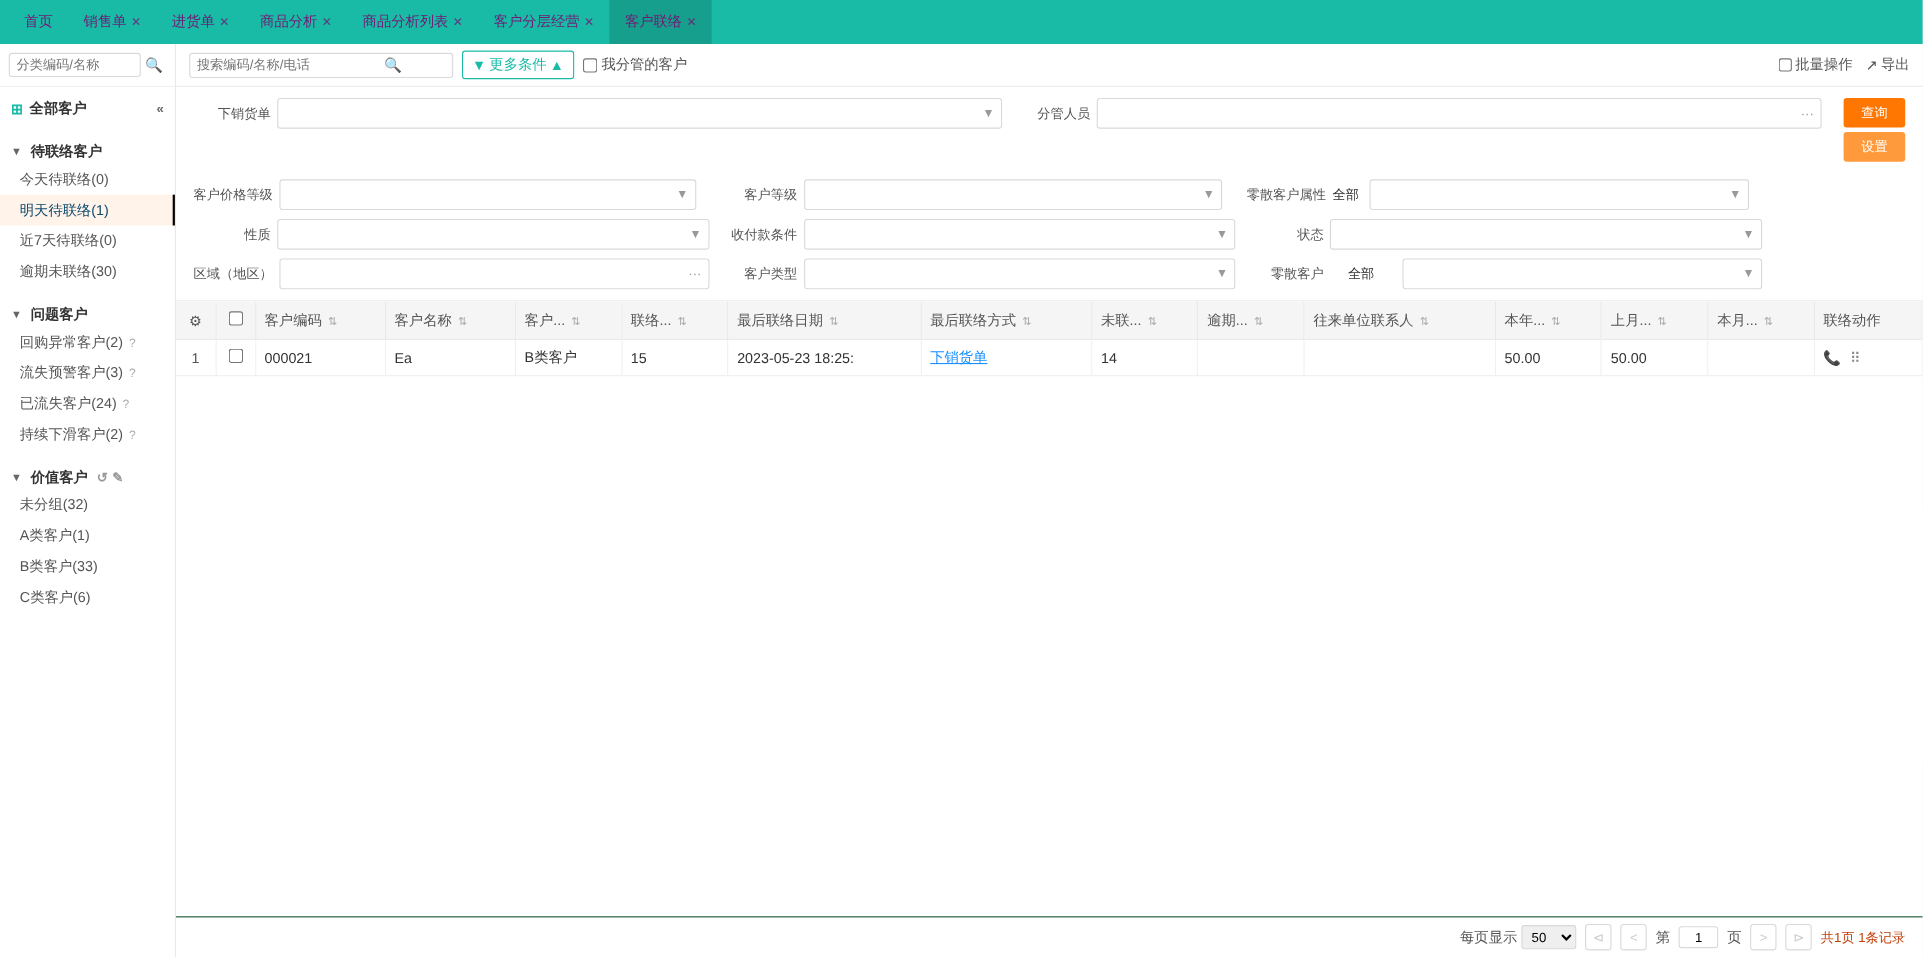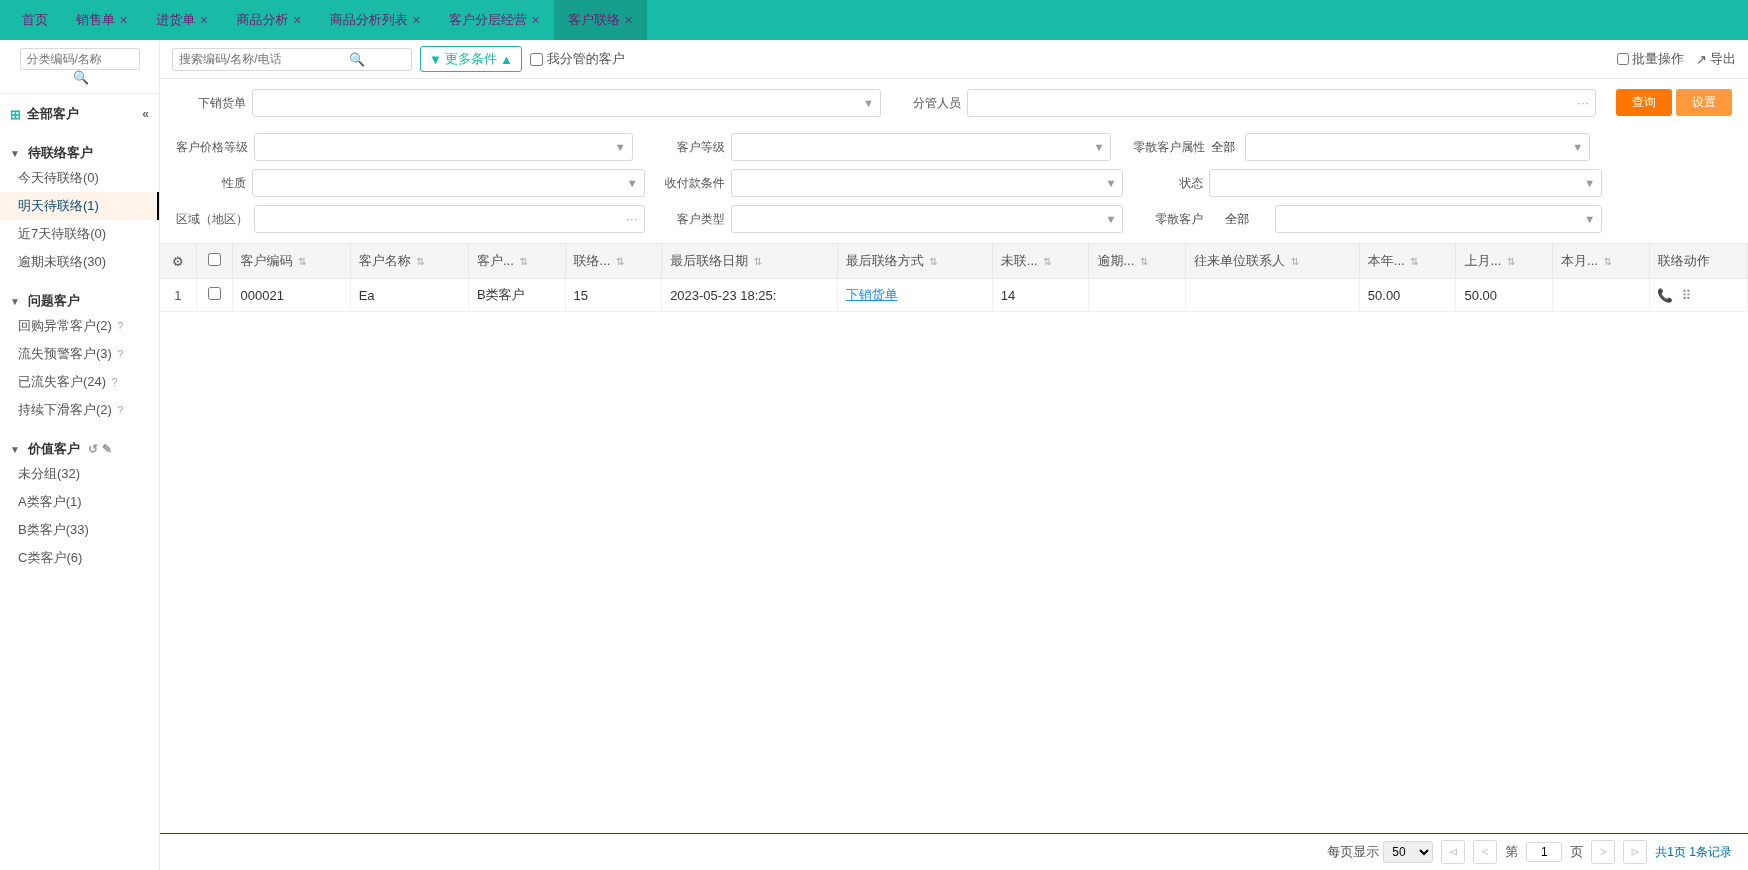--- a/index.html
+++ b/index.html
@@ -44,21 +44,20 @@
       background: #fff;
       border-right: 1px solid #e8e8e8;
       overflow-y: auto;
       flex-shrink: 0;
     }
     .sidebar-search {
       display: flex;
       align-items: center;
       padding: 8px;
       border-bottom: 1px solid #f0f0f0;
-      flex-direction: column;
     }
     .sidebar-search input {
       border: 1px solid #d9d9d9;
       border-radius: 3px;
       padding: 3px 6px;
       width: 120px;
       font-size: 12px;
       outline: none;
     }
     .sidebar-search .search-icon {
@@ -206,21 +205,21 @@
       flex: 1;
       height: 28px;
       border: 1px solid #d9d9d9;
       border-radius: 3px;
       padding: 0 6px;
       font-size: 12px;
       outline: none;
     }
     .filter-actions {
       display: flex;
-      flex-direction: row;
+      flex-direction: column;
       gap: 4px;
       margin-left: 10px;
     }
     .btn-query {
       background: #ff7700;
       color: #fff;
       border: none;
       border-radius: 3px;
       padding: 5px 16px;
       cursor: pointer;
@@ -316,21 +315,21 @@
     }
     .page-btn.disabled { color: #ccc; cursor: default; }
     .page-input {
       width: 36px;
       border: 1px solid #d9d9d9;
       border-radius: 3px;
       text-align: center;
       padding: 2px 4px;
       font-size: 12px;
     }
-    .total-info { color: #0369a1; font-size: 12px; }
+    .total-info { color: #c2410c; font-size: 12px; }
 
     
     ::-webkit-scrollbar { width: 6px; height: 6px; }
     ::-webkit-scrollbar-track { background: #f0f0f0; }
     ::-webkit-scrollbar-thumb { background: #ccc; border-radius: 3px; }
 
     .row-num { color: #555; text-align: center; }
   </style>
 </head>
 <body>

